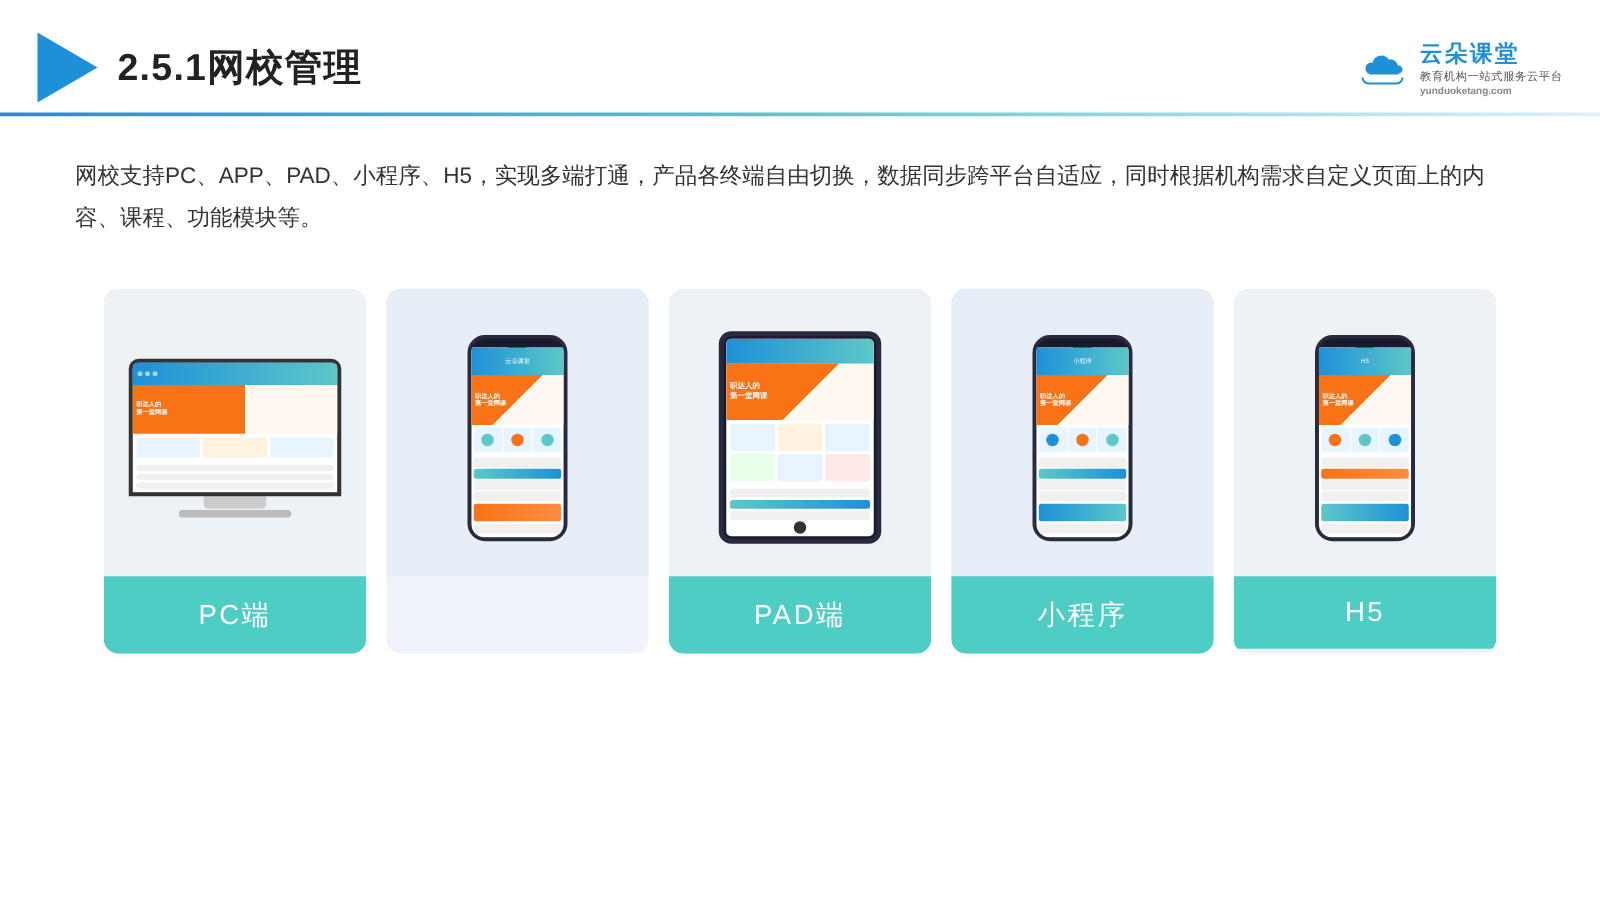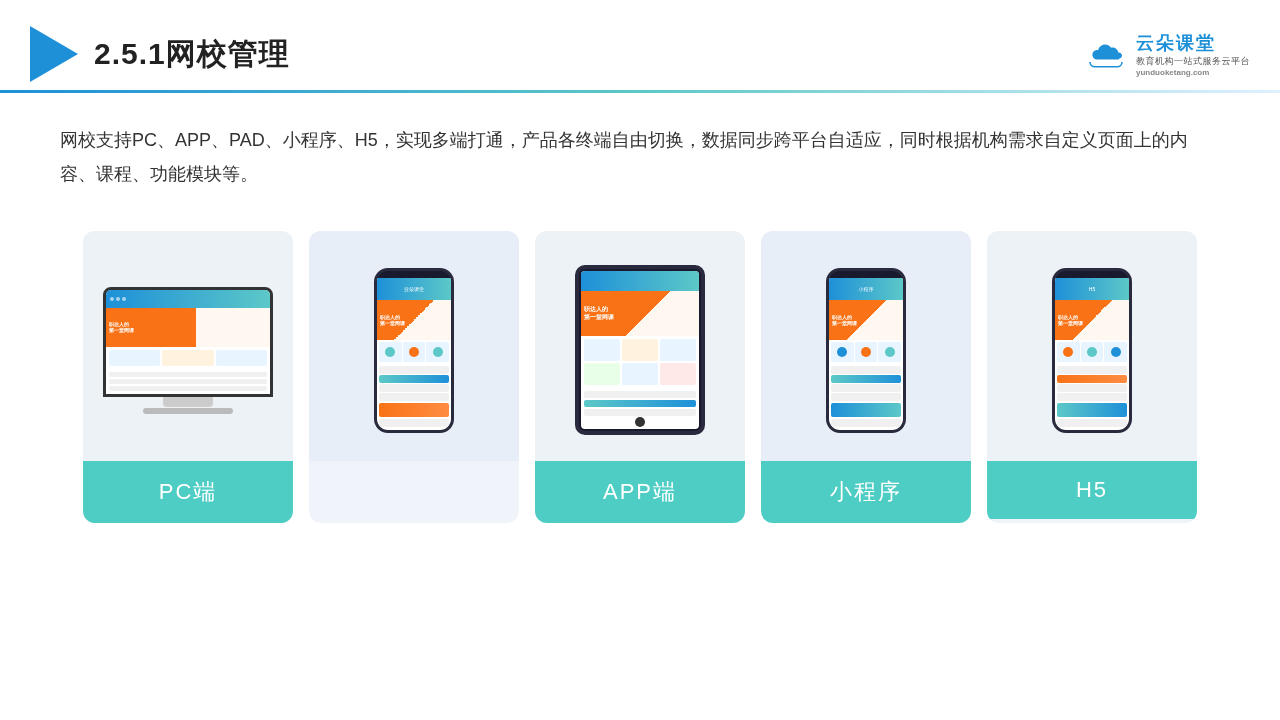--- a/index.html
+++ b/index.html
@@ -476,21 +476,21 @@
             </div>
             <div class="tablet-rows">
               <div class="tablet-row"></div>
               <div class="tablet-row" style="background: linear-gradient(to right, #5cc8c8, #1e90d8);"></div>
               <div class="tablet-row"></div>
             </div>
           </div>
         </div>
       </div>
     </div>
-    <div class="card-label">APP端</div>
+    <div class="card-label">PAD端</div>
   </div>
 
   <div class="card">
     <div class="card-image-area">
       <div class="phone-mockup">
         <div class="phone-body">
           <div class="phone-notch"></div>
           <div class="phone-screen">
             <div class="phone-screen-header">小程序</div>
             <div class="phone-screen-banner">

